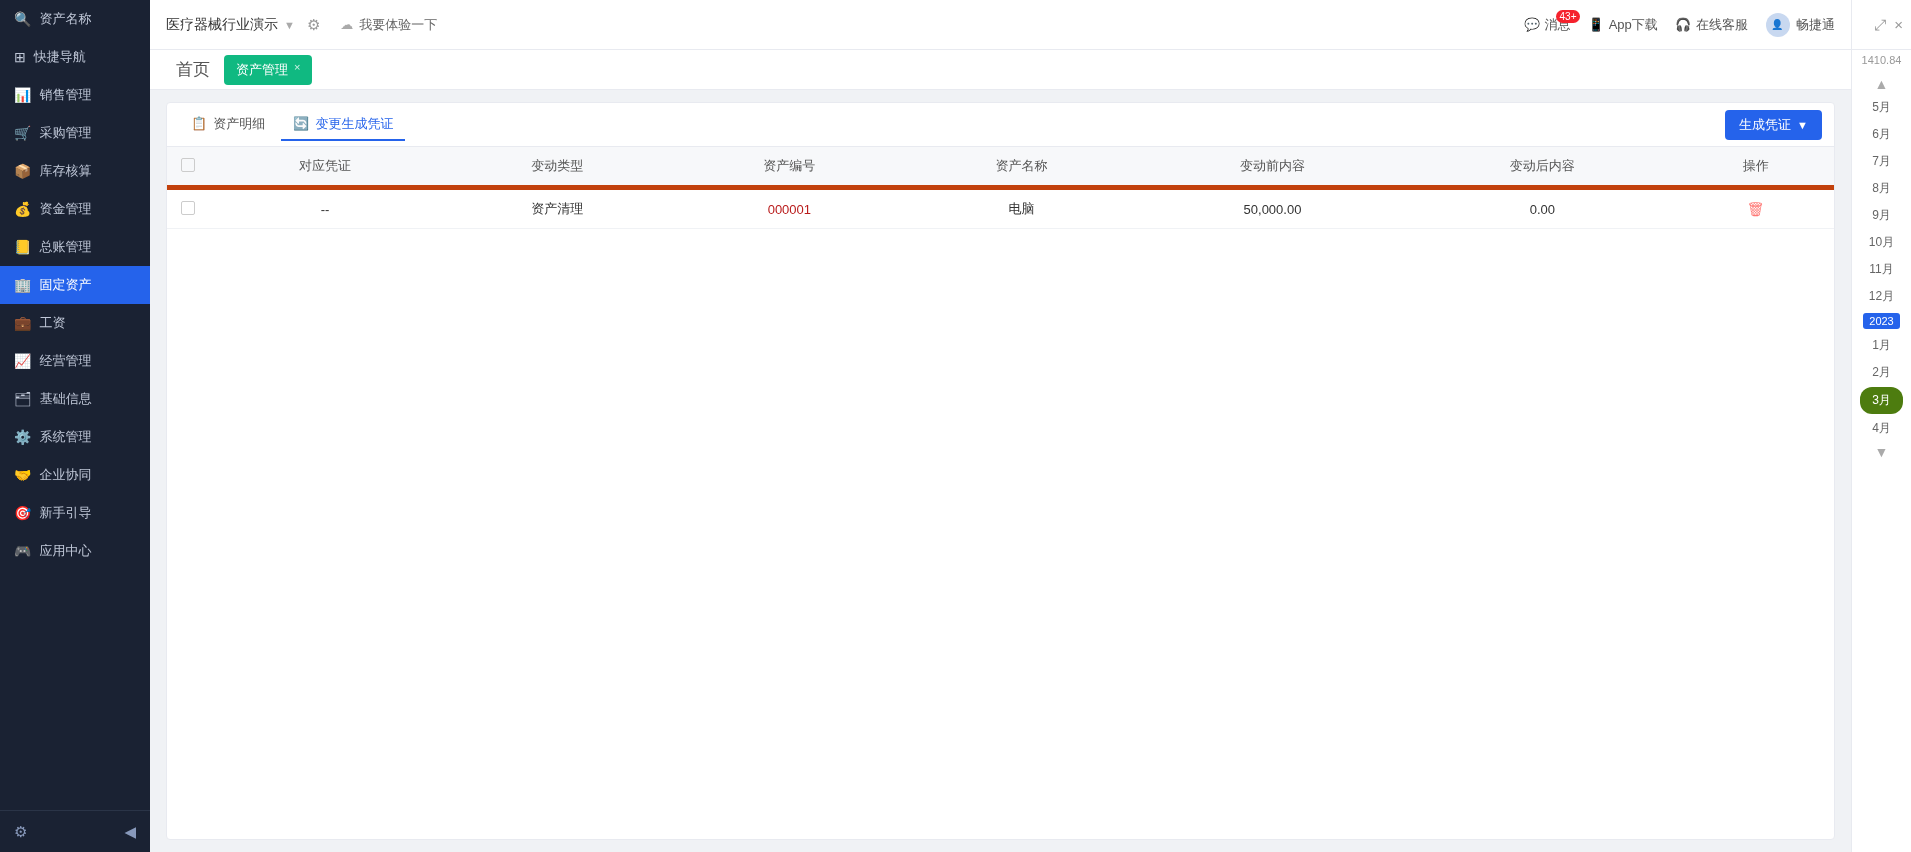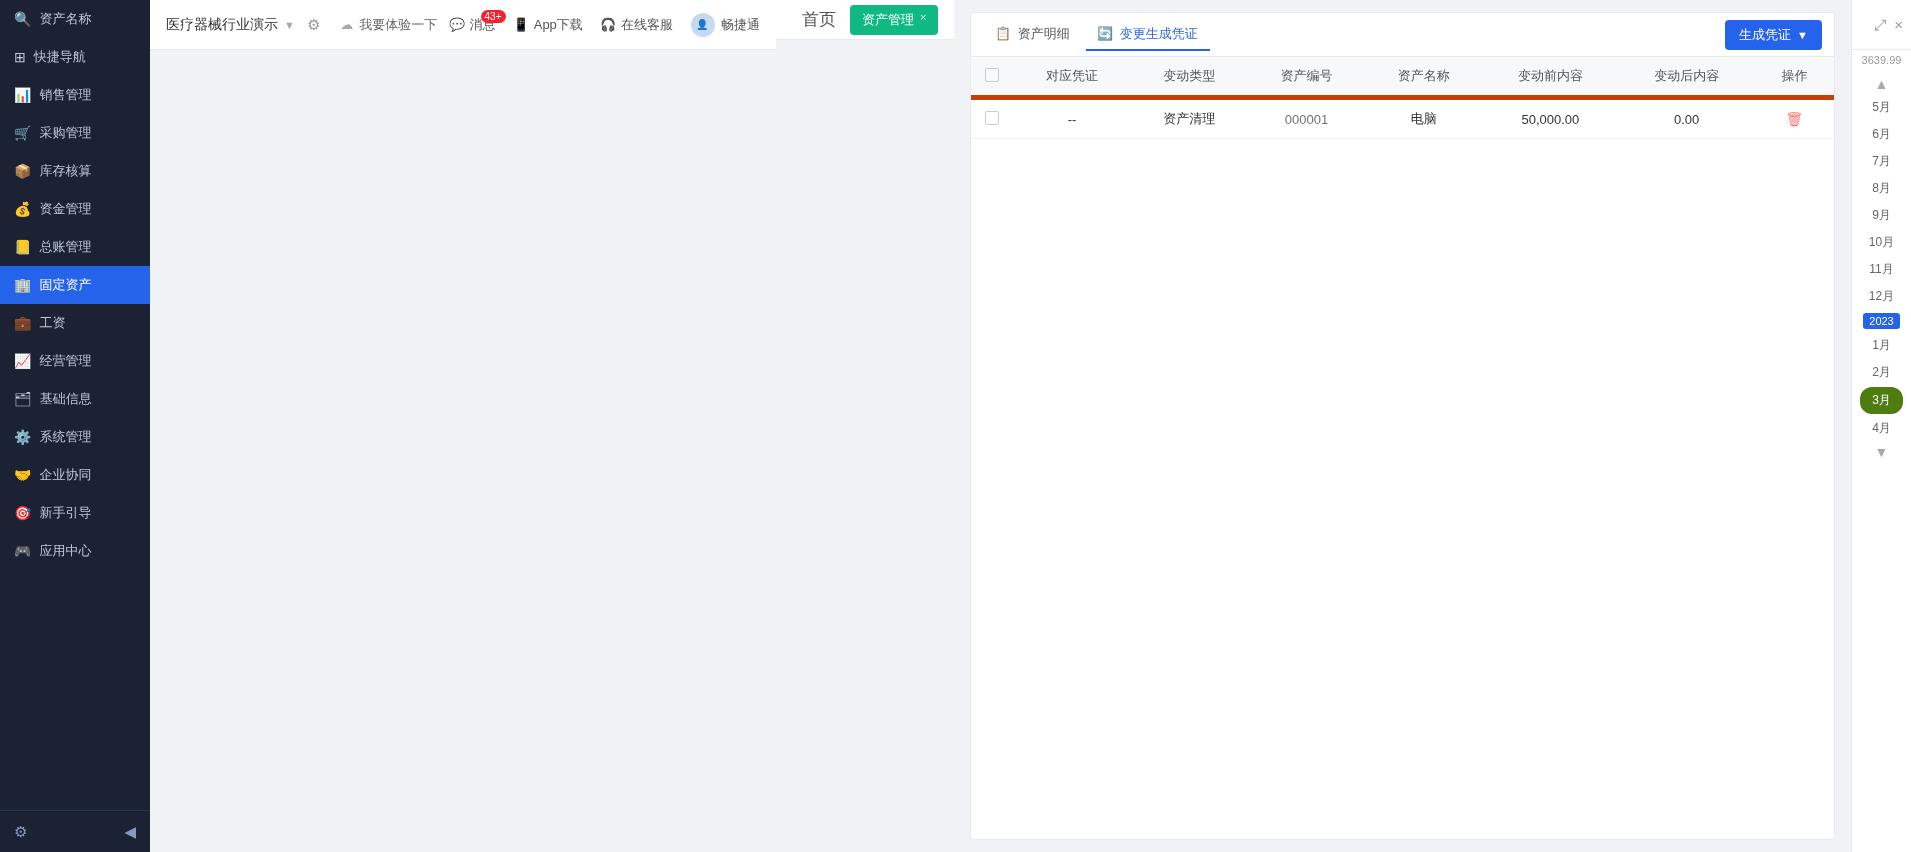--- a/index.html
+++ b/index.html
@@ -64,21 +64,21 @@
       justify-content: space-between;
       padding: 8px 14px;
       height: 42px;
     }
     .sidebar-bottom-icon { color: #8899bb; cursor: pointer; font-size: 15px; }
 
     
     .main {
       flex: 1;
       display: flex;
-      flex-direction: row;
+      flex-direction: column;
       overflow: hidden;
       background: #f0f2f5;
     }
 
     
     .header {
       background: #fff;
       height: 50px;
       display: flex;
       align-items: center;
@@ -223,21 +223,21 @@
     }
     .checkbox-cell { width: 40px; }
     .checkbox {
       width: 14px;
       height: 14px;
       border: 1px solid #ccc;
       border-radius: 2px;
       cursor: pointer;
       display: inline-block;
     }
-    .col-number { color: #737373; }
+    .col-number { color: #b91c1c; }
     .delete-icon { color: #ff7875; cursor: pointer; font-size: 14px; }
 
     
     .pagination {
       height: 44px;
       border-top: 1px solid #e8eaf0;
       display: flex;
       align-items: center;
       padding: 0 16px;
       gap: 8px;
@@ -513,21 +513,21 @@
 
     </div>
   </div>
 </div>
 
 <div class="right-panel">
   <div class="right-panel-header">
     <span class="rp-icon">⤢</span>
     <span class="rp-icon">×</span>
   </div>
-  <div style="font-size:11px;color:#999;text-align:center;padding:4px 0;">3639.99</div>
+  <div style="font-size:11px;color:#999;text-align:center;padding:4px 0;">1410.84</div>
   <div class="timeline">
     <div class="timeline-scroll-btn">▲</div>
     <div class="timeline-month">5月</div>
     <div class="timeline-month">6月</div>
     <div class="timeline-month">7月</div>
     <div class="timeline-month">8月</div>
     <div class="timeline-month">9月</div>
     <div class="timeline-month">10月</div>
     <div class="timeline-month">11月</div>
     <div class="timeline-month">12月</div>

